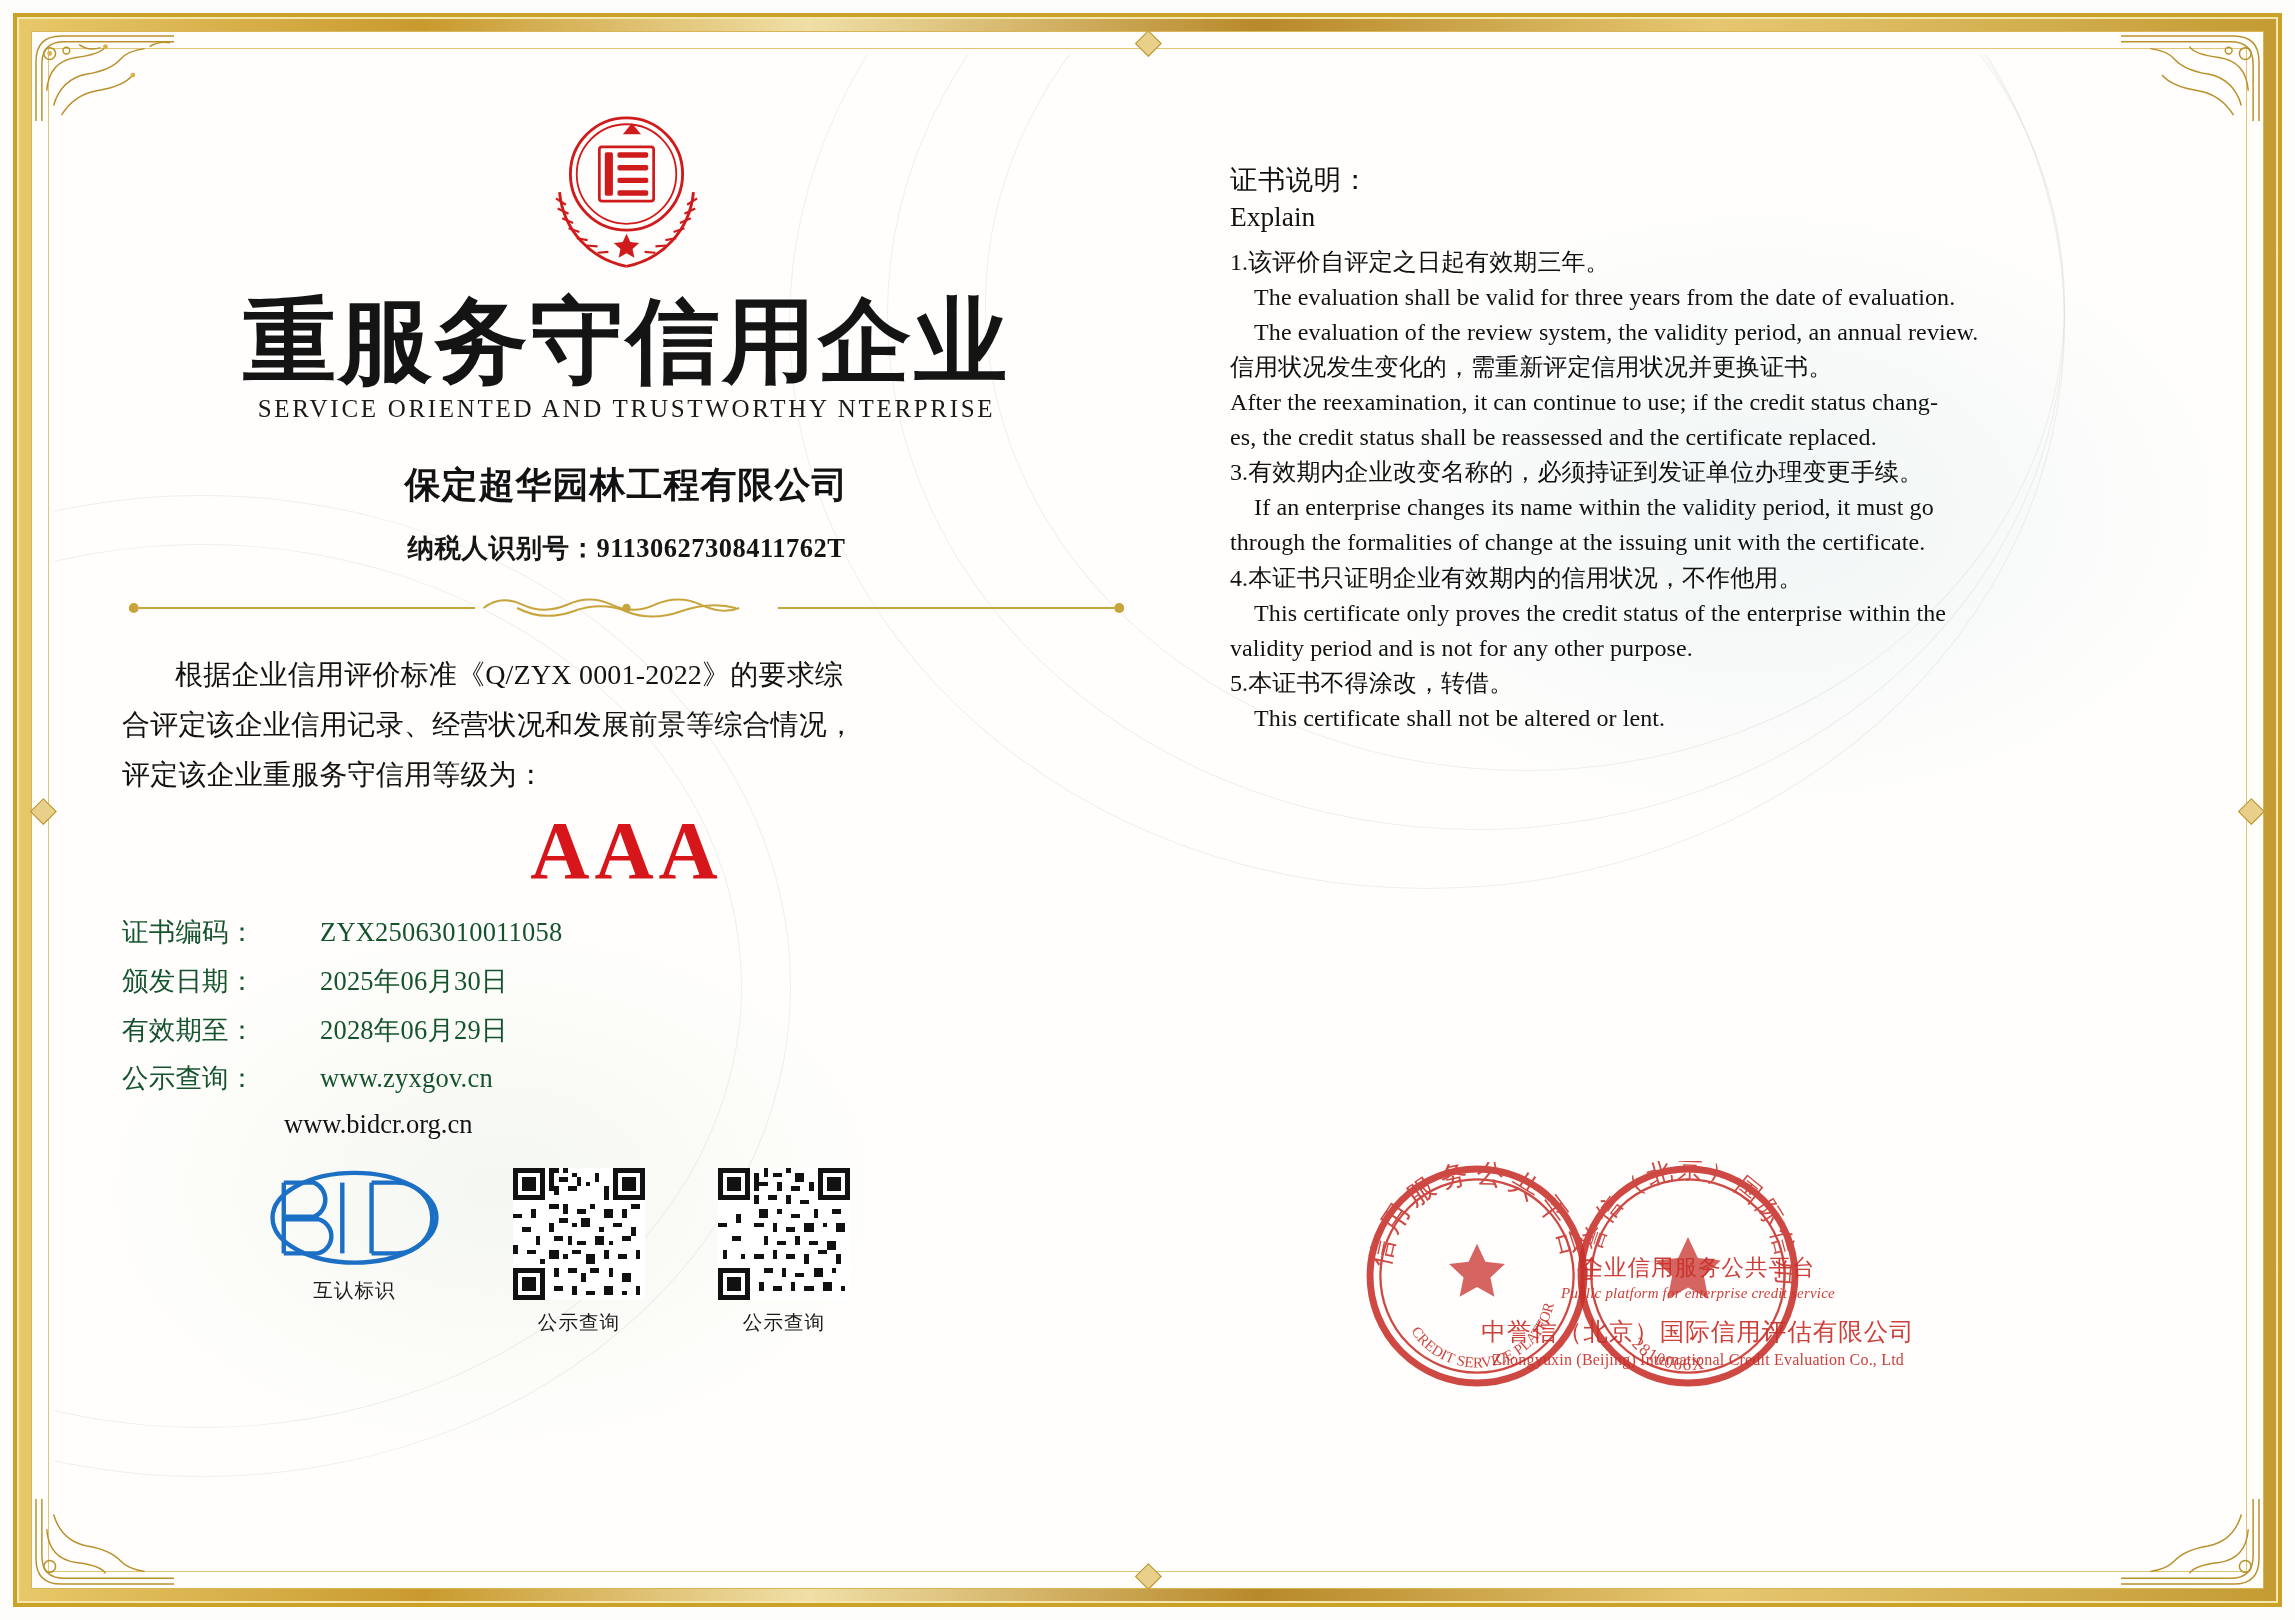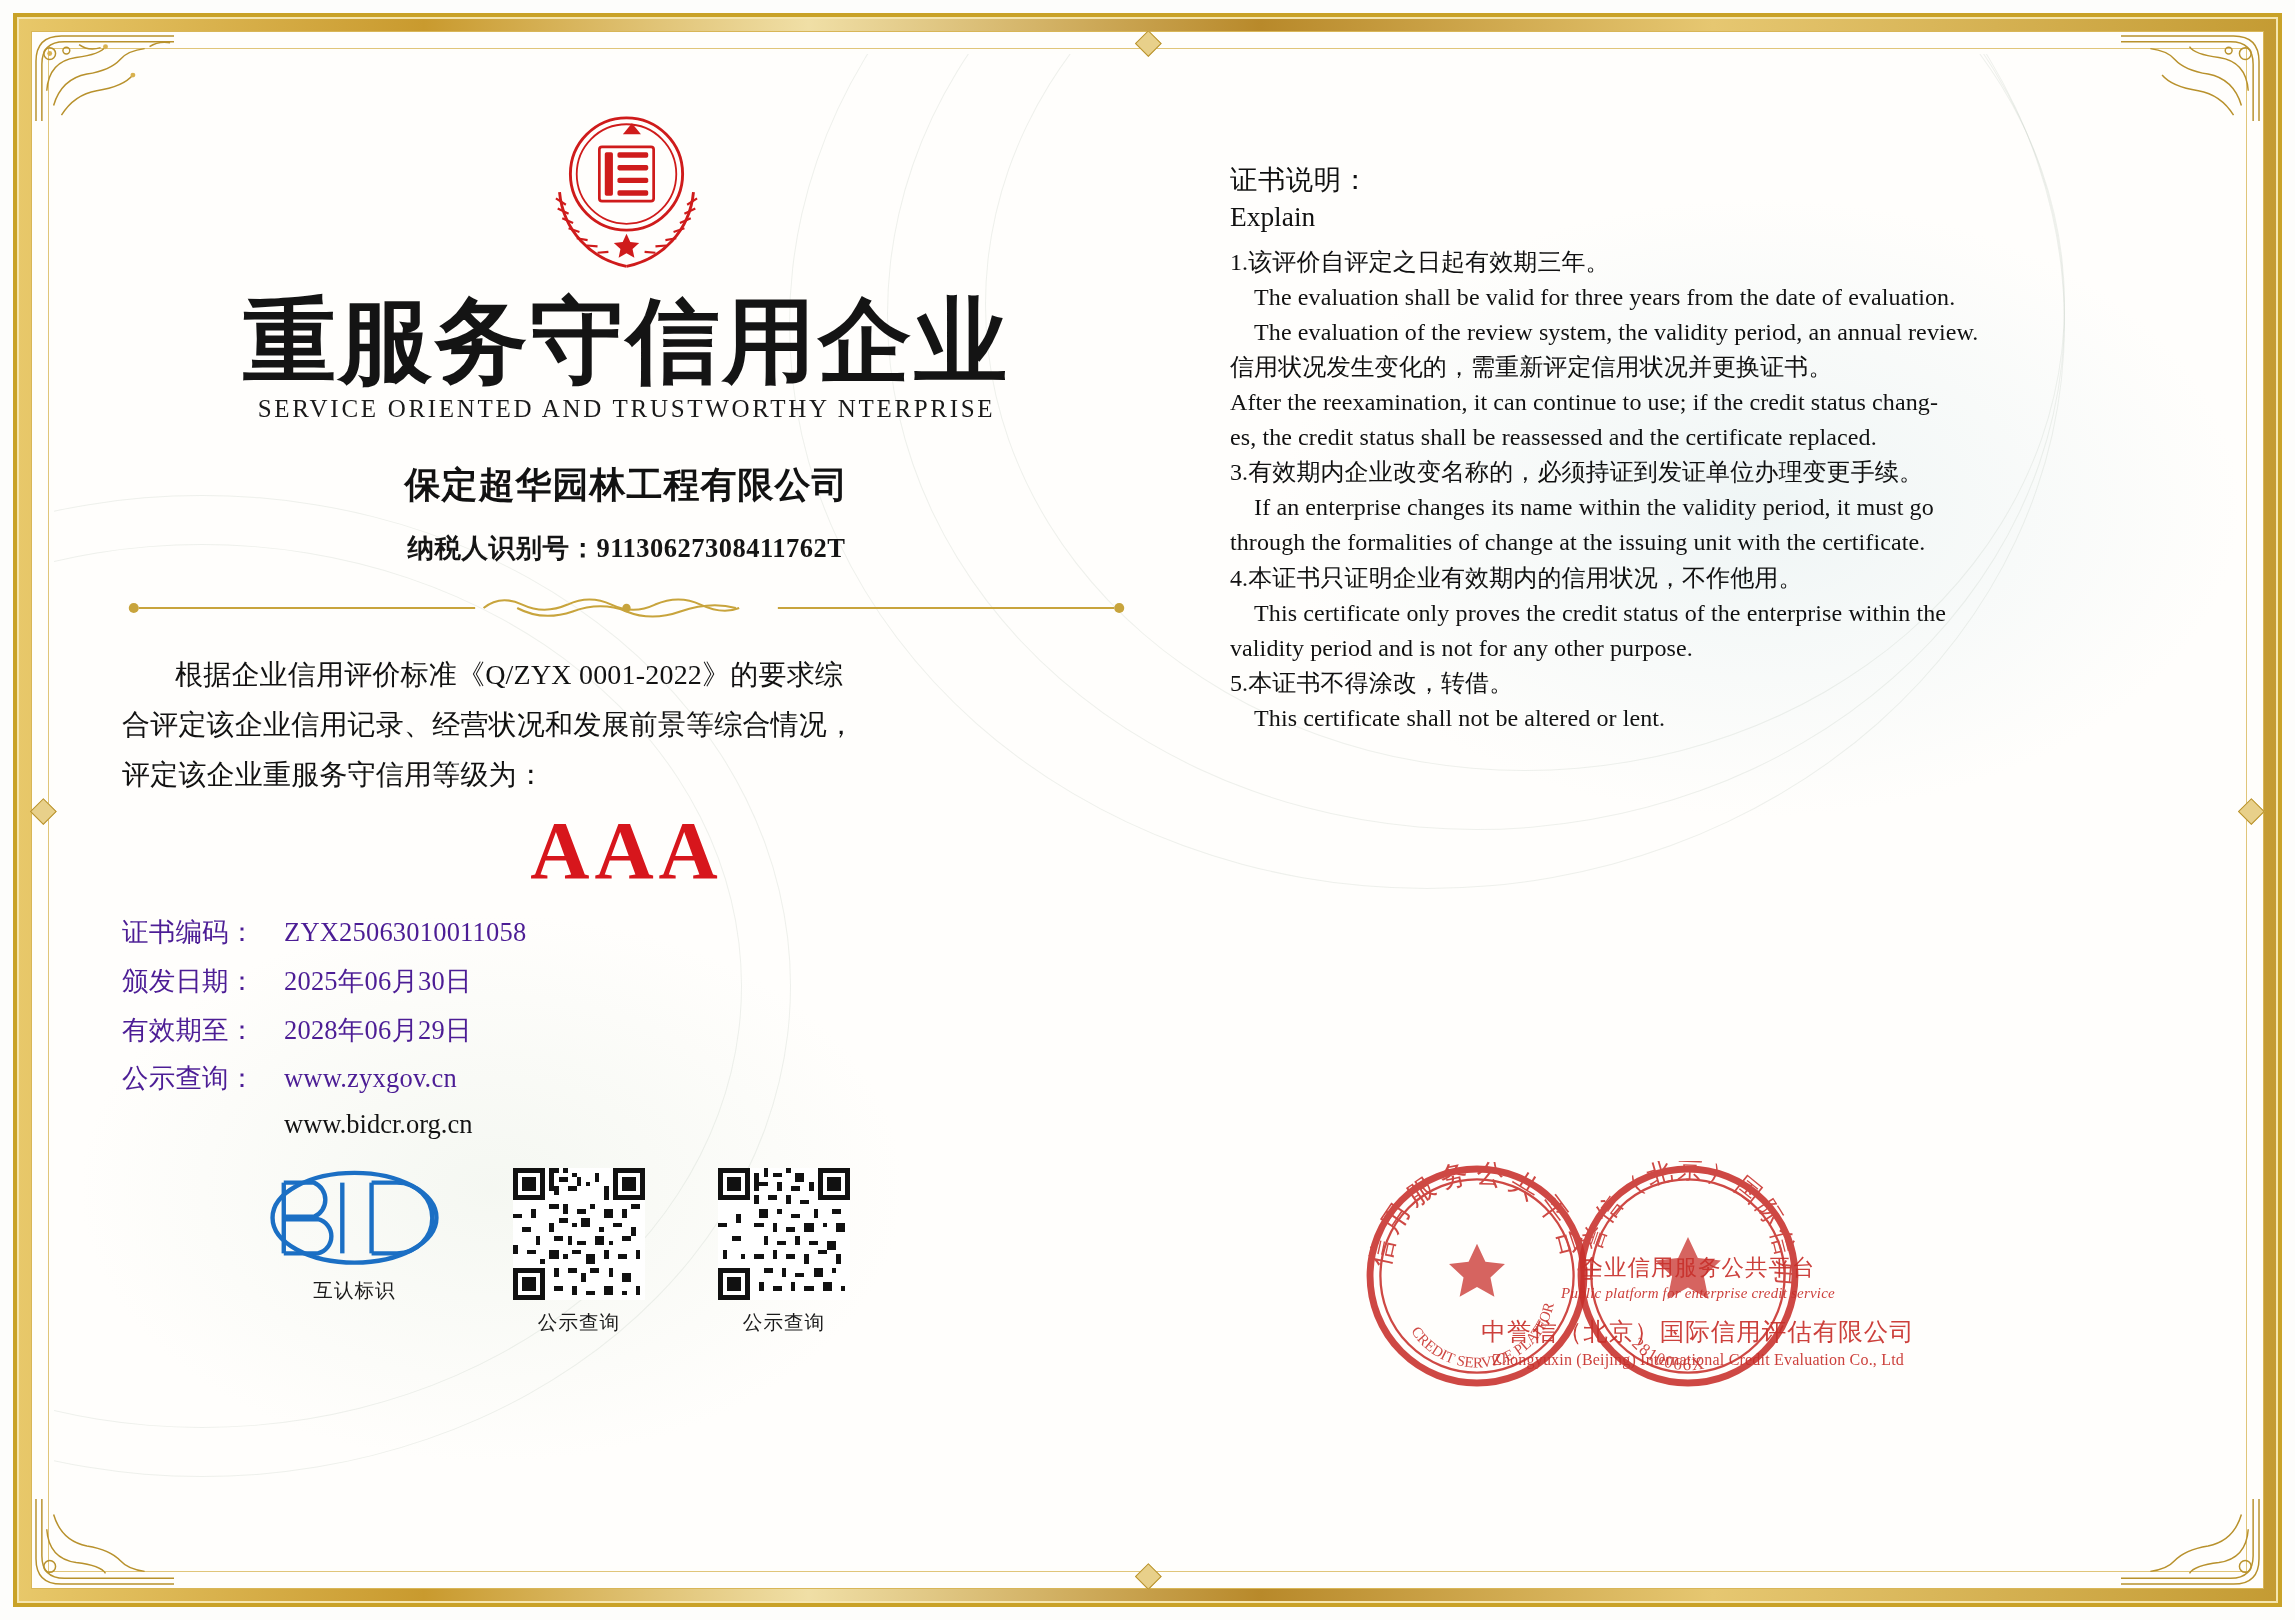--- a/index.html
+++ b/index.html
@@ -179,23 +179,24 @@
   }
 
   
   .meta {
     margin-top: 4.9px;
   }
   .meta-row {
     display: flex;
     align-items: baseline;
     font-size: 26.5px;
-    color: #4c1d95;
+    color: #14532d;
     margin-bottom: 12.7px;
     letter-spacing: 0.2px;
+    gap: 36px;
   }
   .meta-label { width: 162px; flex: none; }
   .meta-value { white-space: nowrap; }
   .meta-extra {
     font-size: 26.5px;
     color: #121212;
     margin-left: 162px;
     margin-bottom: 4.9px;
   }
 

